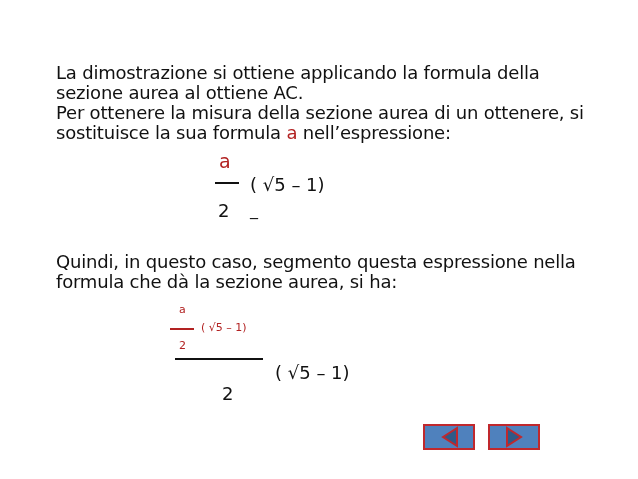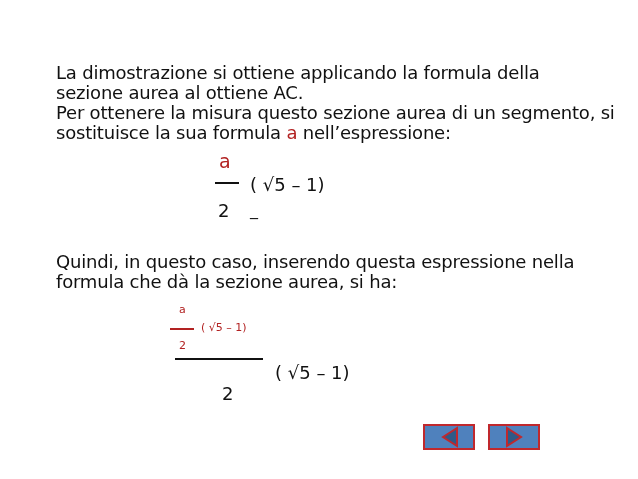--- a/index.html
+++ b/index.html
@@ -12,34 +12,34 @@
   .navbtn{position:absolute;width:52px;height:26px;background:#4f81bd;border:2px solid #c0282d;box-sizing:border-box;cursor:pointer;}
   .navbtn svg{position:absolute;left:0;top:0;}
 </style>
 </head>
 <body>
 
 <div>
 
   <div class="abs para" style="top:63px;">La dimostrazione si ottiene applicando la formula della</div>
   <div class="abs para" style="top:83px;">sezione aurea al ottiene AC.</div>
-  <div class="abs para" style="top:103px;">Per ottenere la misura questo sezione aurea di un segmento, si</div>
+  <div class="abs para" style="top:103px;">Per ottenere la misura della sezione aurea di un ottenere, si</div>
   <div class="abs para" style="top:123px;">
     <span>sostituisce la sua formula </span><span class="red">a</span><span> nell’espressione:</span>
   </div>
 
   <div>
     <div class="abs red" style="left:219px;top:150px;font-size:19px;">a</div>
     <div class="bar" style="left:215px;top:182px;width:24px;height:2px;"></div>
     <div class="abs" style="left:218px;top:200px;font-size:18px;">2</div>
     <div class="abs" style="left:250px;top:174px;font-size:18px;">( √5 – 1)</div>
     <div class="abs" style="left:250px;top:200px;font-size:16px;">_</div>
   </div>
 
-  <div class="abs para" style="top:252px;">Quindi, in questo caso, inserendo questa espressione nella</div>
+  <div class="abs para" style="top:252px;">Quindi, in questo caso, segmento questa espressione nella</div>
   <div class="abs para" style="top:272px;text-align:center;">formula che dà la sezione aurea, si ha:</div>
 
   <div>
     <div class="abs red" style="left:179px;top:303px;font-size:11px;">a</div>
     <div class="redbar" style="left:170px;top:328px;width:24px;height:2px;"></div>
     <div class="abs red" style="left:179px;top:339px;font-size:11px;">2</div>
     <div class="abs red" style="left:201px;top:321px;font-size:11px;">( √5 – 1)</div>
     <div class="bar" style="left:175px;top:358px;width:88px;height:2px;"></div>
     <div class="abs" style="left:222px;top:383px;font-size:18px;">2</div>
     <div class="abs" style="left:275px;top:362px;font-size:18px;">( √5 – 1)</div>

